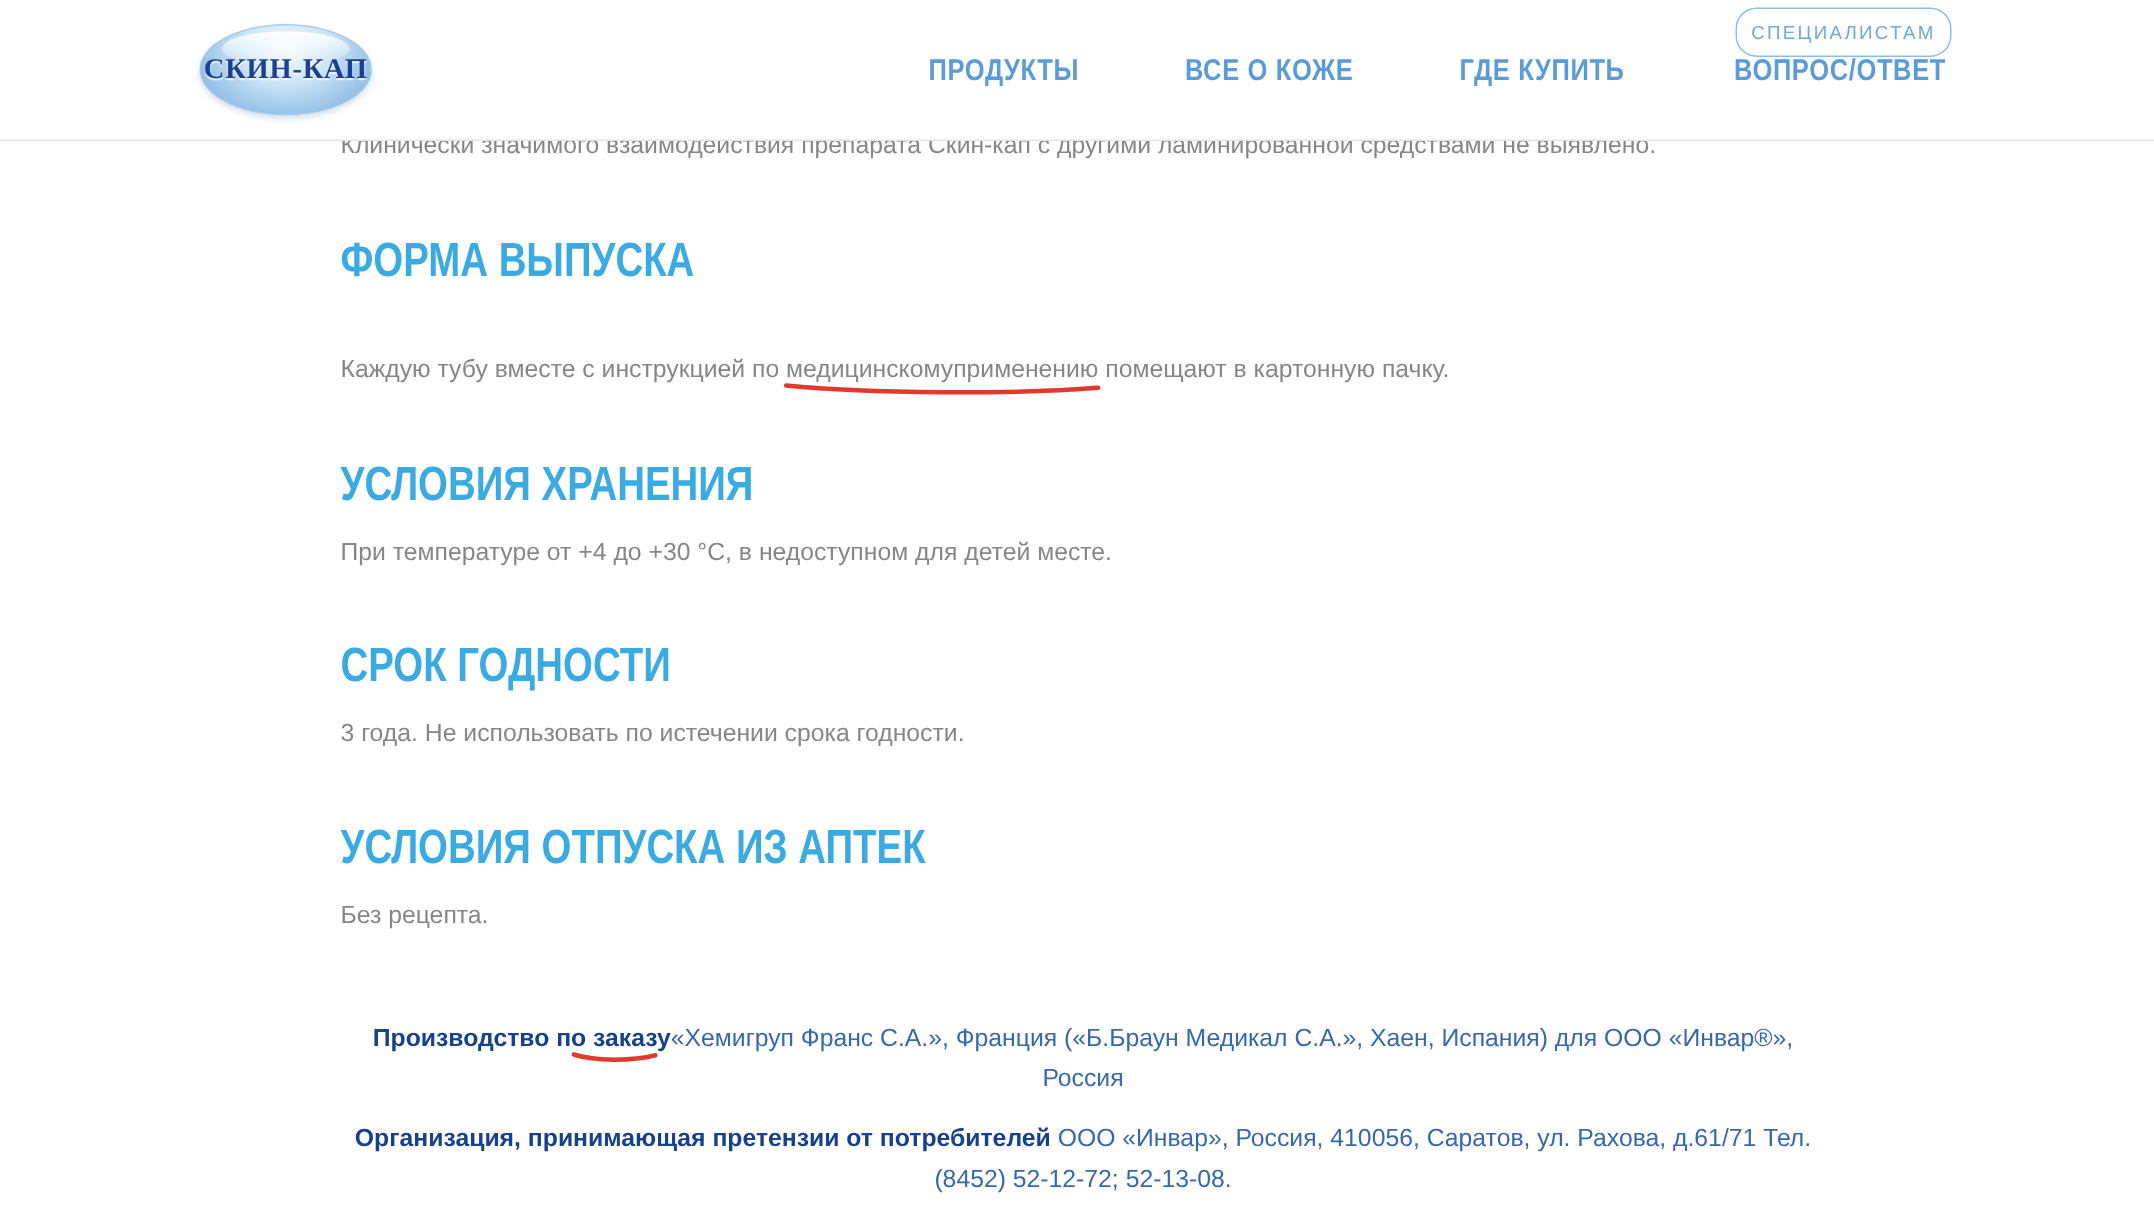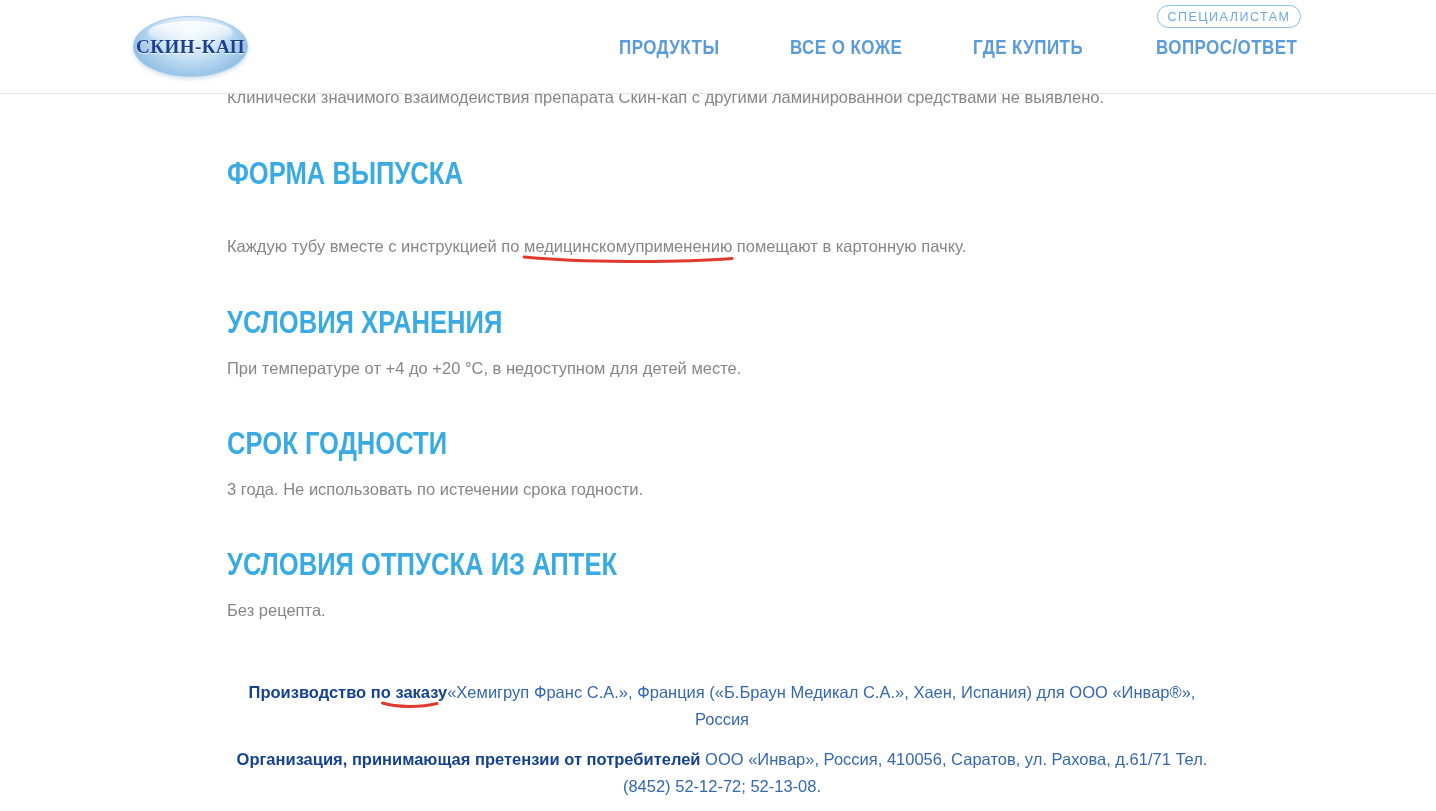--- a/index.html
+++ b/index.html
@@ -24,21 +24,21 @@
                position:relative; z-index:1; }
 
   .nav-item { position:absolute; top:36px; font-size:20px; font-weight:700;
               color:#5b9bd8; letter-spacing:.5px; white-space:nowrap;
               transform:scaleX(.85); transform-origin:left center; cursor:pointer; }
   .nav-products  { left:619px; }
   .nav-skin      { left:790px; }
   .nav-where     { left:973px; }
   .nav-qa        { left:1156px; }
 
-  .pill-btn { position:absolute; left:1157px; top:5px; width:144px; height:23px;
+  .pill-btn { position:absolute; left:1157px; top:5px; width:144px; height:33px;
               border:1px solid #8cbde6; border-radius:14px; background:#ffffff;
               color:#6fa9dc; font-size:12.5px; font-weight:400; letter-spacing:1.5px;
               display:flex; align-items:center; justify-content:center;
               cursor:pointer; font-family:"Liberation Sans", sans-serif; }
 
   
   .content { position:absolute; left:227px; top:0; width:990px; z-index:1; }
 
   .clipped-para { margin-top:84px; font-size:16.5px; line-height:26px; color:#868686; }
 
@@ -63,21 +63,21 @@
 <main class="content">
 
   <p class="clipped-para">Клинически значимого взаимодействия препарата Скин-кап с другими ламинированной средствами не выявлено.</p>
 
   <h2 class="section-heading h1">ФОРМА ВЫПУСКА</h2>
   <p class="body-para"><br><span>Каждую тубу вместе с инструкцией по </span><span class="underlined-word"><span>медицинскомуприменению</span><svg viewBox="0 0 200 10" preserveAspectRatio="none" xmlns="http://www.w3.org/2000/svg">
           <path d="M3 3 C 55 8.5, 145 9, 197 4.5" stroke="#e03a2f" stroke-width="3" fill="none" stroke-linecap="round"></path>
         </svg></span><span> помещают в картонную пачку.</span></p>
 
   <h2 class="section-heading h2">УСЛОВИЯ ХРАНЕНИЯ</h2>
-  <p class="body-para">При температуре от +4 до +20 °C, в недоступном для детей месте.</p>
+  <p class="body-para">При температуре от +4 до +30 °C, в недоступном для детей месте.</p>
 
   <h2 class="section-heading h3">СРОК ГОДНОСТИ</h2>
   <p class="body-para">3 года. Не использовать по истечении срока годности.</p>
 
   <h2 class="section-heading h4">УСЛОВИЯ ОТПУСКА ИЗ АПТЕК</h2>
   <p class="body-para">Без рецепта.</p>
 
   <p class="info-para info-1"><span class="info-label">Производство по заказу</span><span>«Хемигруп Франс С.А.», Франция («Б.Браун Медикал С.А.», Хаен, Испания) для ООО «Инвар®», Россия</span><svg class="squiggle-2" viewBox="0 0 58 9" preserveAspectRatio="none" xmlns="http://www.w3.org/2000/svg">
         <path d="M1.5 3 C 16 7.5, 40 7.5, 56 3.5" stroke="#e03a2f" stroke-width="3" fill="none" stroke-linecap="round"></path>
       </svg></p>

